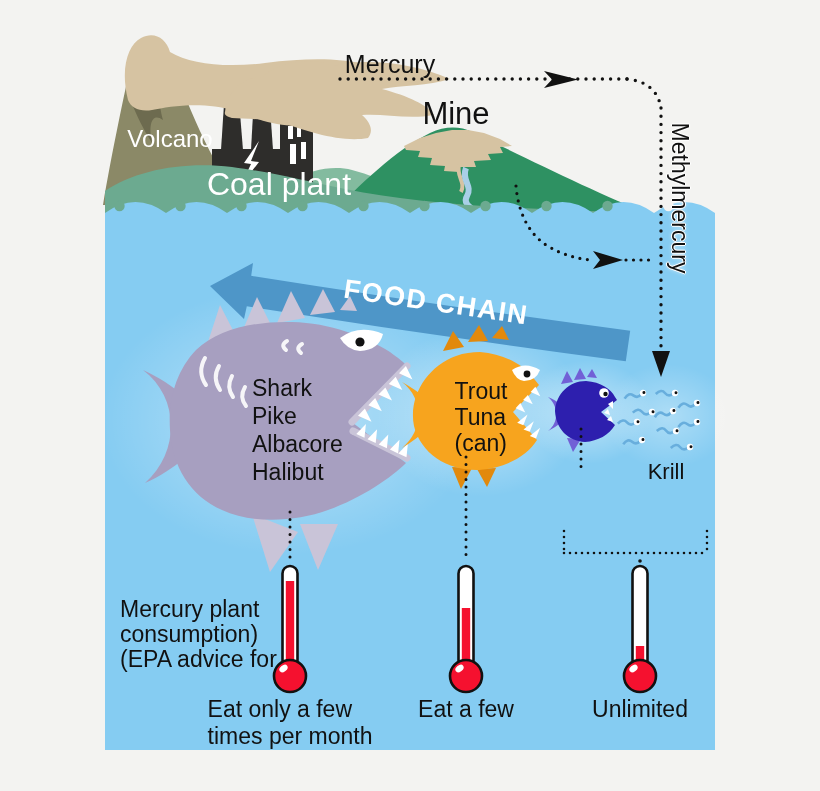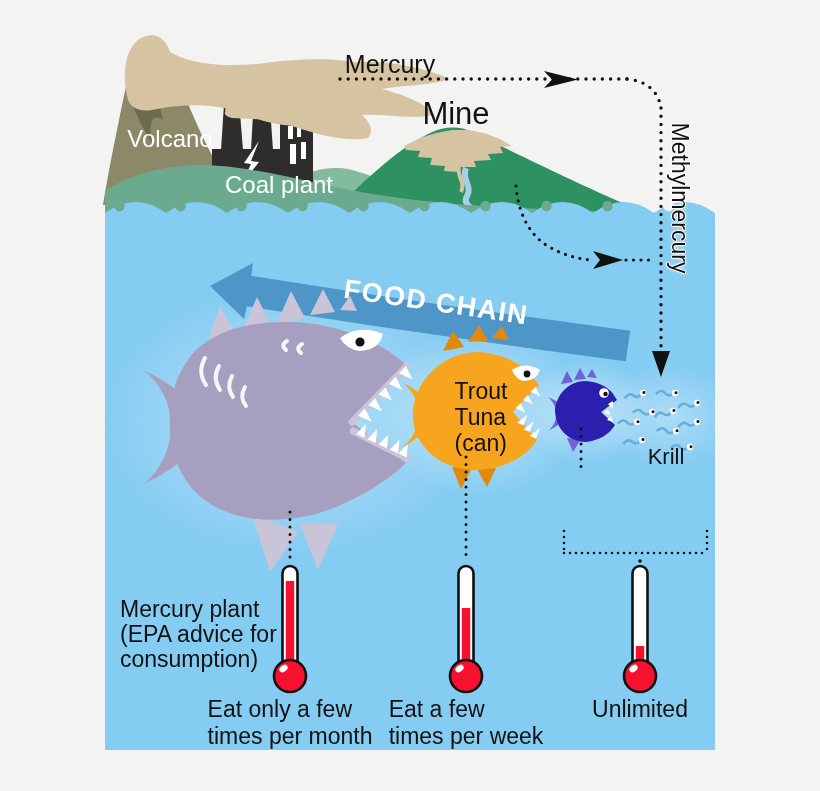--- a/index.html
+++ b/index.html
@@ -274,49 +274,54 @@
   </g>
   <g>
     <rect x="632.5" y="566" width="15" height="102" rx="7.5" fill="#ffffff" style="stroke:var(--line)" stroke-width="2.6"></rect>
     <rect x="635.8" y="646" width="8.4" height="22" style="fill:var(--thermometer-fill)"></rect>
     <circle cx="640" cy="676" r="16" style="fill:var(--thermometer-fill);stroke:var(--line)" stroke-width="2.6"></circle>
     <ellipse cx="633.5" cy="668.5" rx="4.6" ry="3.1" fill="#ffffff" transform="rotate(-38 633.5 668.5)"></ellipse>
   </g>
 </svg>
 
 <div class="lbl white center" style="left:154px;top:139px;font-size:24px;">Volcano</div>
-<div class="lbl white center" style="left:263px;top:185px;font-size:24px;">Coal plant</div>
+<div class="lbl white center" style="left:263px;top:185px;font-size:32px;">Coal plant</div>
 <div class="lbl center" style="left:456px;top:114px;font-size:31px;">Mine</div>
 <div class="lbl center" style="left:390px;top:65px;font-size:25px;">Mercury</div>
 <div class="lbl rot90" style="left:679px;top:198px;font-size:23px;">Methylmercury</div>
 <div class="lbl foodchain" style="left:436px;top:303px;">FOOD CHAIN</div>
 
+<div class="lbl" style="left:252px;top:374px;line-height:28px;">
+  <div>Shark</div>
+  <div>Pike</div>
+  <div>Albacore</div>
+  <div>Halibut</div>
+</div>
 
 <div class="lbl centerx" style="left:481px;top:378px;line-height:26px;">
   <div>Trout</div>
   <div>Tuna</div>
   <div>(can)</div>
 </div>
 
-<div class="lbl center" style="left:666px;top:457px;font-size:22px;">Krill</div>
+<div class="lbl center" style="left:666px;top:472px;font-size:22px;">Krill</div>
 
 
 <div class="lbl" style="left:120px;top:597px;line-height:25px;">
   <div>Mercury plant</div>
+  <div>consumption)</div>
   <div>(EPA advice for</div>
-  <div>consumption)</div>
 </div>
 
 <div class="lbl centerx" style="left:290px;top:696px;line-height:27px;">
   <div>Eat only a few</div>
   <div>times per month</div>
 </div>
 
 <div class="lbl centerx" style="left:466px;top:696px;line-height:27px;">
   <div>Eat a few</div>
-  <div>times per week</div>
 </div>
 
 <div class="lbl centerx" style="left:640px;top:696px;">
   <div>Unlimited</div>
 </div>
 
 </div>
 
 </body></html>

